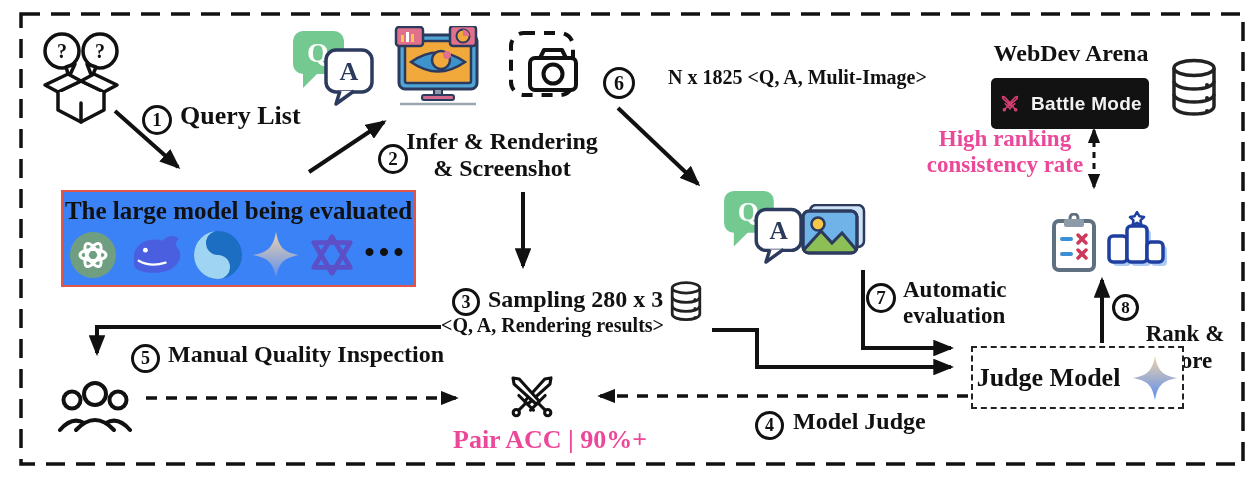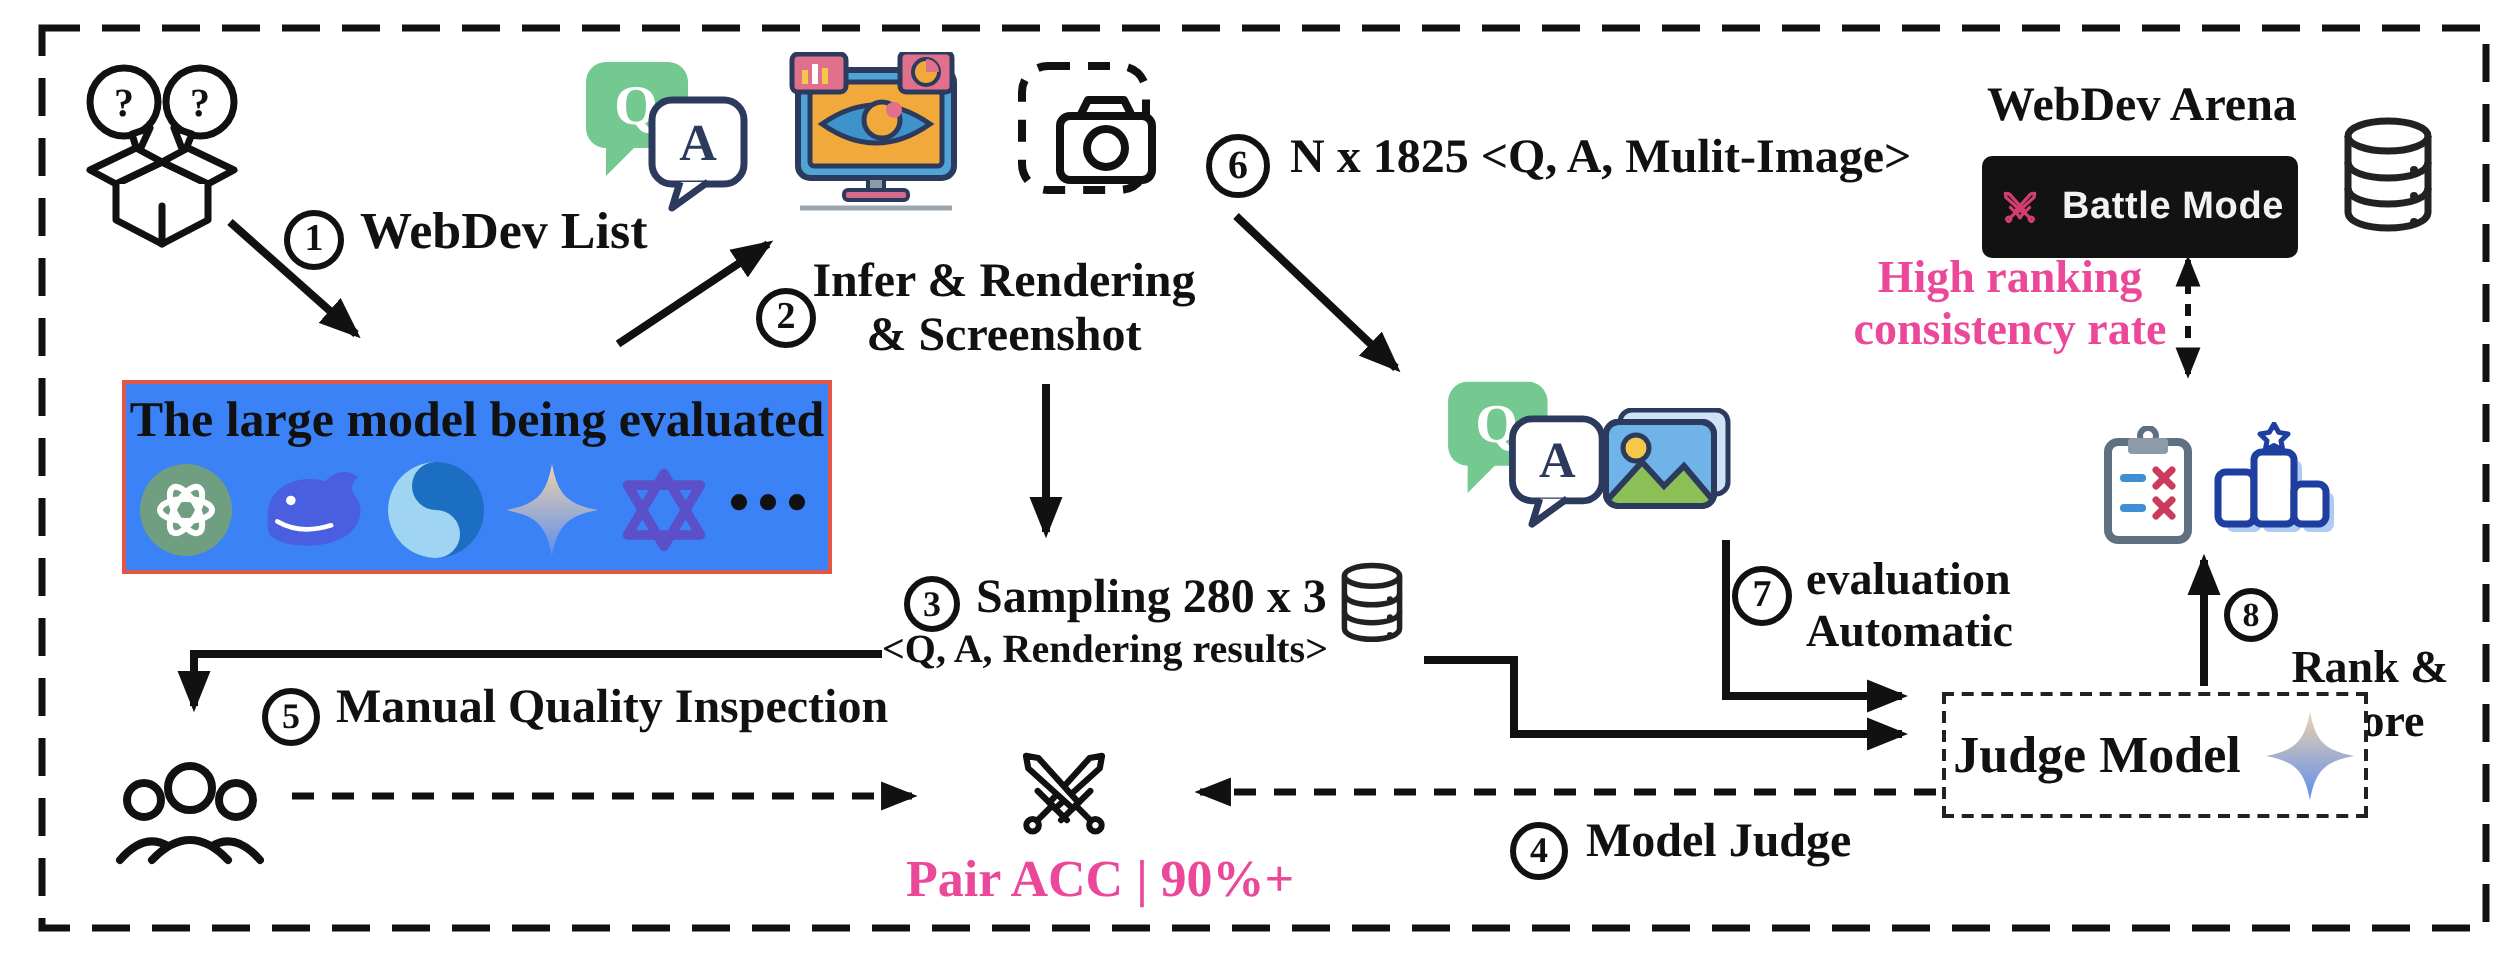--- a/index.html
+++ b/index.html
@@ -134,30 +134,30 @@
       </svg>
       <svg width="46" height="48" viewBox="0 0 48 48">
         <path d="M24,5 L43,37 L5,37 Z" fill="none" stroke="#5b50c8" stroke-width="5" stroke-linejoin="round"></path>
         <path d="M24,43 L5,11 L43,11 Z" fill="none" stroke="#5b50c8" stroke-width="5" stroke-linejoin="round"></path>
       </svg>
       <span class="dots">•••</span>
     </div>
   </div>
 
   <span class="circ" style="left:142px;top:105px;width:30px;height:30px;font-size:19px;">1</span>
-  <div class="lbl" style="left:180px;top:101px;font-size:26px;">WebDev List</div>
+  <div class="lbl" style="left:180px;top:101px;font-size:26px;">Query List</div>
 
   <span class="circ" style="left:378px;top:144px;width:30px;height:30px;font-size:19px;">2</span>
   <div class="lbl center" style="left:396px;top:128px;width:212px;font-size:24px;line-height:27px;">
     <div>Infer &amp; Rendering</div>
     <div>&amp; Screenshot</div>
   </div>
 
   <span class="circ" style="left:603px;top:67px;width:32px;height:32px;font-size:20px;">6</span>
-  <div class="lbl" style="left:645px;top:66px;font-size:24px;">N x 1825 &lt;Q, A, Mulit-Image&gt;</div>
+  <div class="lbl" style="left:668px;top:66px;font-size:20px;">N x 1825 &lt;Q, A, Mulit-Image&gt;</div>
 
   <div class="lbl center" style="left:992px;top:40px;width:158px;font-size:24px;">WebDev Arena</div>
   <div class="badge">
     <svg width="24" height="24" viewBox="0 0 60 60">
       <g stroke="#d23f6e" stroke-width="4" fill="none" stroke-linecap="round" stroke-linejoin="round">
         <g transform="translate(30,30) rotate(45)">
             <path d="M0,-26 L3,-22 L1.5,8 L-1.5,8 L-3,-22 Z"></path>
             <path d="M-9,8 L9,8"></path>
             <path d="M0,8 L0,17"></path>
             <circle cy="20" r="2.5"></circle>
@@ -222,22 +222,22 @@
       <path d="M4,36 C4,41 13,44 24,44 C35,44 44,41 44,36" fill="none"></path>
       <ellipse cx="24" cy="10" rx="20" ry="7.5"></ellipse>
     </g>
     <circle cx="37" cy="27" r="2.2" fill="#222"></circle>
       <circle cx="37" cy="40" r="2.2" fill="#222"></circle>
       <circle cx="37" cy="53" r="2.2" fill="#222"></circle>
   </svg>
 
   <span class="circ" style="left:866px;top:283px;width:30px;height:30px;font-size:19px;">7</span>
   <div class="lbl" style="left:903px;top:277px;font-size:23px;line-height:26px;">
+    <div>Automatic</div>
     <div>evaluation</div>
-    <div>Automatic</div>
   </div>
 
   <svg class="icon" style="left:1051px;top:213px;" width="46" height="60" viewBox="0 0 46 60">
     <rect x="3" y="8" width="40" height="49" rx="5" fill="#fff" stroke="#5f7081" stroke-width="4"></rect>
     <circle cx="23" cy="5" r="4" fill="#fff" stroke="#5f7081" stroke-width="3"></circle>
     <rect x="13" y="6" width="20" height="8" rx="2" fill="#8d9aa8"></rect>
     <g stroke="#3d8fd4" stroke-width="4" stroke-linecap="round">
       <line x1="11" y1="26" x2="20" y2="26"></line>
         <line x1="11" y1="41" x2="20" y2="41"></line>
     </g>

